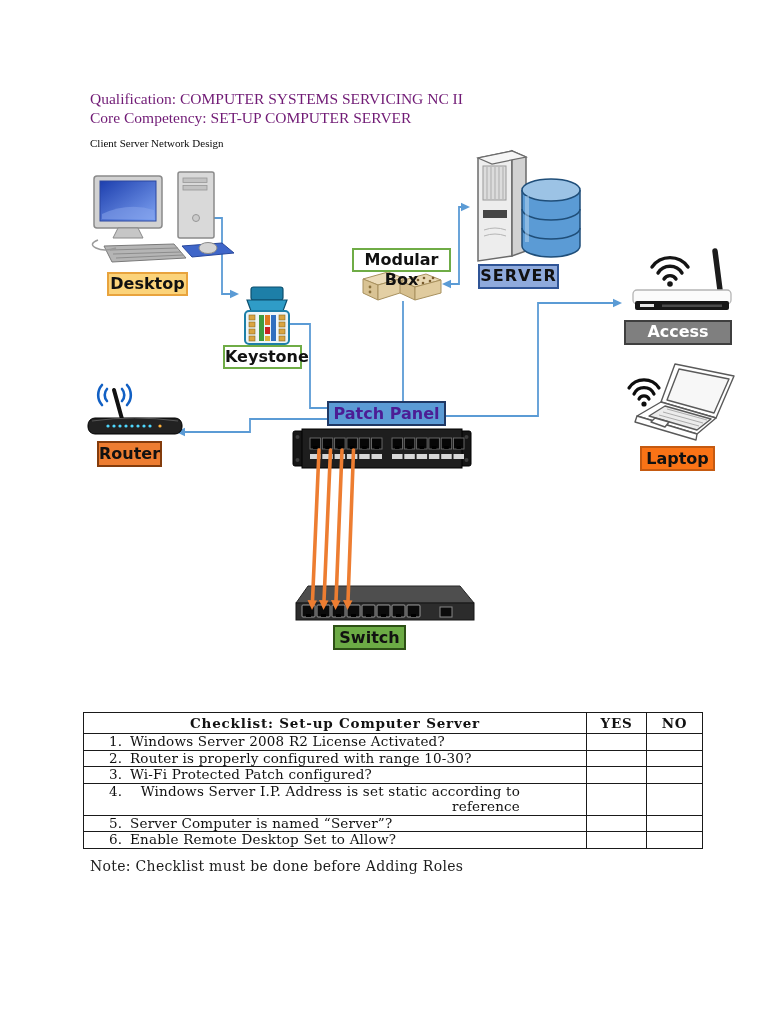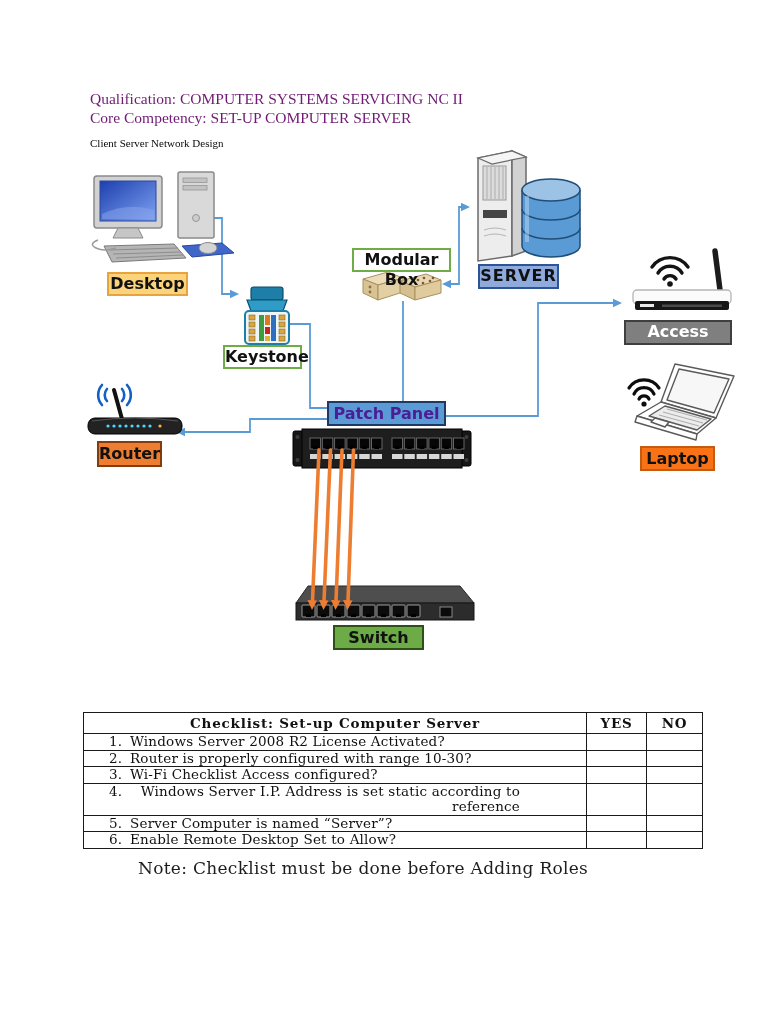--- a/index.html
+++ b/index.html
@@ -19,36 +19,36 @@
           font-family:"DejaVu Sans", sans-serif;font-weight:bold;font-size:16px;
           line-height:20px;color:#111;}
   .lbl-desktop{left:107px;top:272px;width:81px;height:24px;background:#FBD37A;border:2px solid #E8A33D;}
   .lbl-keystone{left:223px;top:345px;width:79px;height:24px;background:#ffffff;border:2px solid #6FAC46;}
   .lbl-modular{left:352px;top:248px;width:99px;height:24px;background:#ffffff;border:2px solid #6FAC46;}
   .lbl-server{left:478px;top:264px;width:81px;height:25px;background:#8FAADC;border:2px solid #2F5496;letter-spacing:1px;}
   .lbl-access{left:624px;top:320px;width:108px;height:25px;background:#7F7F7F;border:2px solid #3F3F3F;color:#fff;}
   .lbl-router{left:97px;top:441px;width:65px;height:26px;background:#ED7D31;border:2px solid #843C0C;line-height:22px;}
   .lbl-patch{left:327px;top:401px;width:119px;height:25px;background:#5B9BD5;border:2px solid #1F3864;color:#4c1d95;line-height:21px;}
   .lbl-laptop{left:640px;top:446px;width:75px;height:25px;background:#f97316;border:2px solid #C55A11;line-height:21px;}
-  .lbl-switch{left:333px;top:625px;width:91px;height:25px;background:#6CAB45;border:2px solid #2D5016;line-height:21px;}
+  .lbl-switch{left:333px;top:625px;width:73px;height:25px;background:#6CAB45;border:2px solid #2D5016;line-height:21px;}
 
   
   .checklist{position:absolute;left:83px;top:712px;border-collapse:collapse;table-layout:fixed;
              font-family:"DejaVu Serif", serif;font-size:13.5px;color:#111;z-index:6;}
   .checklist td,.checklist th{border:1.6px solid #1a1a1a;padding:0;overflow:hidden;}
   .checklist .c-main{width:473px;}
   .checklist .c-yes{width:59px;}
   .checklist .c-no{width:55px;}
   .checklist th{height:20px;font-weight:bold;text-align:center;letter-spacing:0.8px;}
   .checklist td.c-item{height:15px;text-align:left;padding:0 4px 0 25px;line-height:15.5px;letter-spacing:0.2px;}
   .checklist .num{display:inline-block;width:21px;vertical-align:top;}
   .checklist .txt{display:inline-block;vertical-align:top;max-width:390px;text-align:right;}
 
   .note{position:absolute;left:90px;top:858px;font-family:"DejaVu Serif", serif;
-        font-size:17px;color:#1d1d1d;letter-spacing:0.3px;margin-left:48px;}
+        font-size:14px;color:#1d1d1d;letter-spacing:0.3px;}
 </style>
 </head>
 <body>
 
 <div class="page">
 
   <div class="hdr">
     <div>Qualification: COMPUTER SYSTEMS SERVICING NC II</div>
     <div>Core Competency: SET-UP COMPUTER SERVER</div>
   </div>
@@ -330,21 +330,21 @@
       <td class="c-main c-item"><span class="num">1.</span><span class="txt">Windows Server 2008 R2 License Activated?</span></td>
       <td class="c-yes"></td>
       <td class="c-no"></td>
     </tr>
     <tr>
       <td class="c-main c-item"><span class="num">2.</span><span class="txt">Router is properly configured with range 10-30?</span></td>
       <td class="c-yes"></td>
       <td class="c-no"></td>
     </tr>
     <tr>
-      <td class="c-main c-item"><span class="num">3.</span><span class="txt">Wi-Fi Checklist Access configured?</span></td>
+      <td class="c-main c-item"><span class="num">3.</span><span class="txt">Wi-Fi Protected Patch configured?</span></td>
       <td class="c-yes"></td>
       <td class="c-no"></td>
     </tr>
     <tr>
       <td class="c-main c-item"><span class="num">4.</span><span class="txt">Windows Server I.P. Address is set static according to reference</span></td>
       <td class="c-yes"></td>
       <td class="c-no"></td>
     </tr>
     <tr>
       <td class="c-main c-item"><span class="num">5.</span><span class="txt">Server Computer is named “Server”?</span></td>

